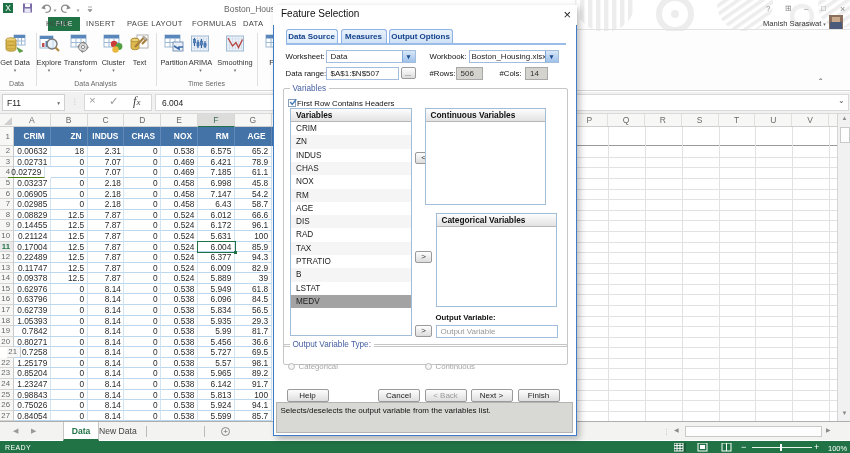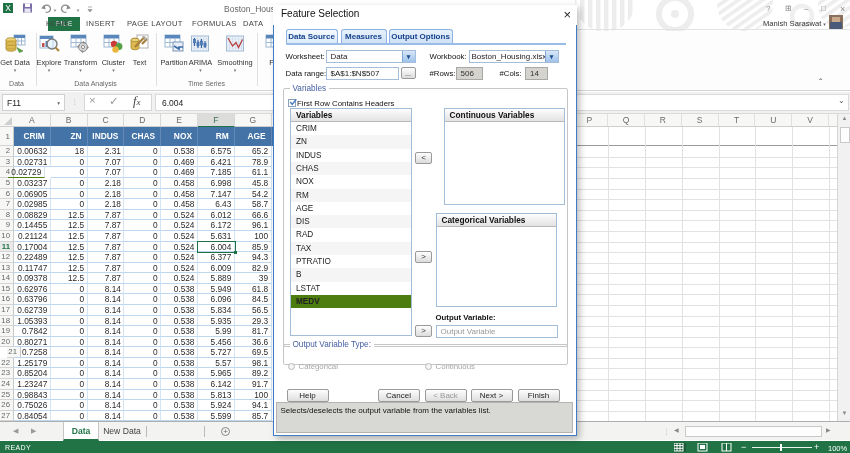--- a/index.html
+++ b/index.html
@@ -577,21 +577,21 @@
 </div>
 <div id="vscroll" class="abs">
 <div class="sbtn" style="top:1px;">▲</div>
 <div class="abs" style="left:1.5px;top:13px;width:10px;height:16px;background:#fdfdfd;border:1px solid #c9c9c9;"></div>
 <div class="sbtn" style="top:296px;">▼</div>
 </div>
 <div id="sheetbar" class="abs">
 <div class="abs" style="left:13px;top:5px;color:#9a9a9a;font-size:7px;">◀</div>
 <div class="abs" style="left:31px;top:5px;color:#9a9a9a;font-size:7px;">▶</div>
 <div class="stab" style="left:63px;width:36px;background:#fff;color:#217346;font-weight:bold;text-align:center;border-bottom:2px solid #217346;border-right:1px solid #c6c6c6;border-left:1px solid #c6c6c6;">Data</div>
-<div class="stab" style="left:99px;width:46px;text-align:center;">New Data</div>
+<div class="stab" style="left:99px;width:46px;">New Data</div>
 <div class="abs" style="left:146px;top:4px;width:1px;height:11px;background:#bbb;"></div>
 <div class="stab" style="left:148px;width:55px;text-align:center;margin-top:28px;">Description</div>
 <div class="abs" style="left:204px;top:4px;width:1px;height:11px;background:#bbb;"></div>
 <div class="abs" style="left:221px;top:5px;width:9px;height:9px;border:1px solid #888;border-radius:50%;color:#666;font-size:8px;line-height:8px;text-align:center;">+</div>
 <div class="abs" style="left:663px;top:6px;color:#aaa;font-size:7px;">⋮</div>
 <div class="abs" style="left:674px;top:4px;color:#8a8a8a;font-size:6px;">◀</div>
 <div class="abs" style="left:685px;top:3.5px;width:137px;height:11px;background:#fdfdfd;border:1px solid #c9c9c9;"></div>
 <div class="abs" style="left:826px;top:4px;color:#8a8a8a;font-size:6px;">▶</div>
 </div>
 <div id="statusbar" class="abs">
@@ -648,25 +648,25 @@
 <div class="litem" style="top:53.4px;background:#f5f5f5;">CHAS</div>
 <div class="litem" style="top:66.7px;">NOX</div>
 <div class="litem" style="top:80.0px;background:#f5f5f5;">RM</div>
 <div class="litem" style="top:93.3px;">AGE</div>
 <div class="litem" style="top:106.6px;background:#f5f5f5;">DIS</div>
 <div class="litem" style="top:119.9px;">RAD</div>
 <div class="litem" style="top:133.2px;background:#f5f5f5;">TAX</div>
 <div class="litem" style="top:146.5px;">PTRATIO</div>
 <div class="litem" style="top:159.8px;background:#f5f5f5;">B</div>
 <div class="litem" style="top:173.1px;">LSTAT</div>
-<div class="litem" style="top:186.4px;background:#4d7c0f;font-weight:bold;">MEDV</div>
+<div class="litem" style="top:186.4px;background:#a3a3a3;">MEDV</div>
 </div>
 <div class="xferbtn" style="left:142.5px;top:147px;">&lt;</div>
 <div class="xferbtn" style="left:142.5px;top:246px;">&gt;</div>
-<div class="list" style="left:171px;top:102.5px;width:121px;height:97.5px;">
+<div class="list" style="left:152px;top:102.5px;width:121px;height:97.5px;">
         <div class="lhead">Continuous Variables</div>
       </div>
 <div class="list" style="left:163px;top:208.2px;width:121px;height:94.2px;">
         <div class="lhead">Categorical Variables</div>
       </div>
 <div class="dlab" style="left:163px;top:308px;font-weight:bold;">Output Variable:</div>
 <div class="xferbtn" style="left:142.5px;top:320px;">&gt;</div>
 <div class="dfield" style="left:163px;top:319.5px;width:122px;height:13px;line-height:12px;padding-left:4px;color:#999;">Output Variable</div>
 <div class="fieldset" style="left:10px;top:339px;width:285px;height:21px;">
         <div class="leg">Output Variable Type:</div>

